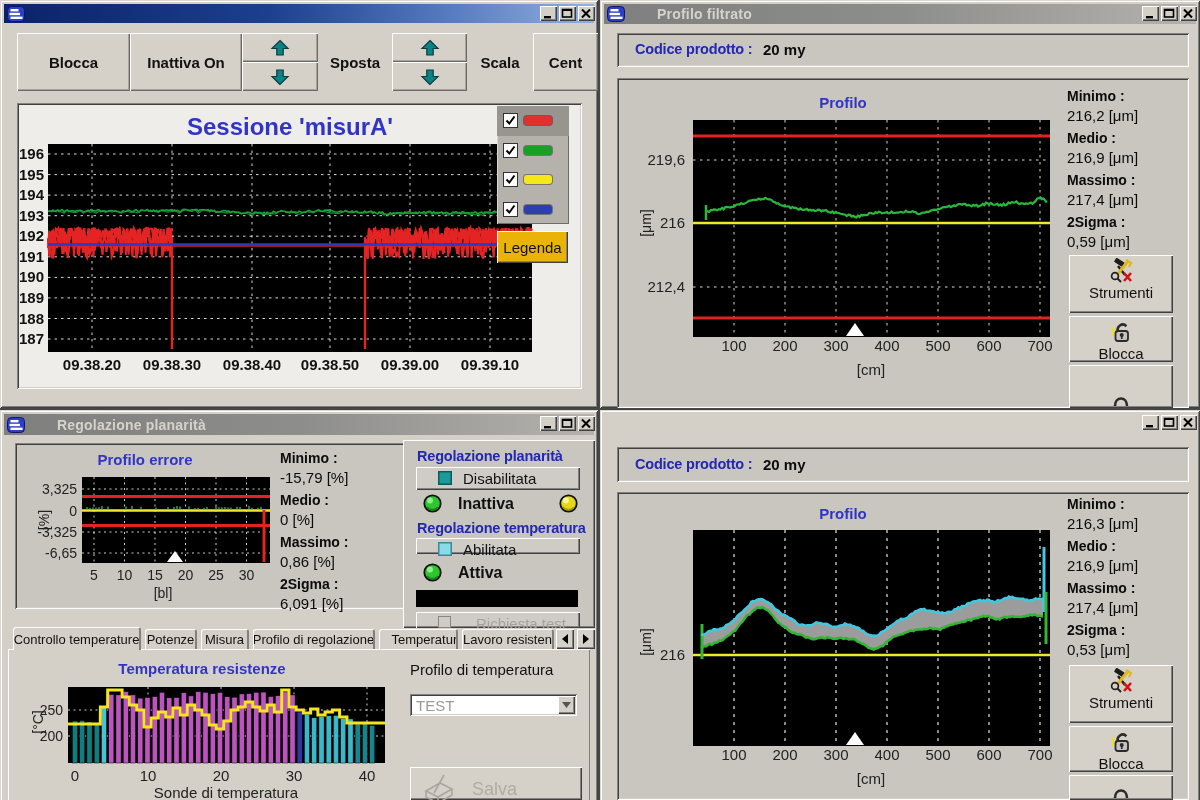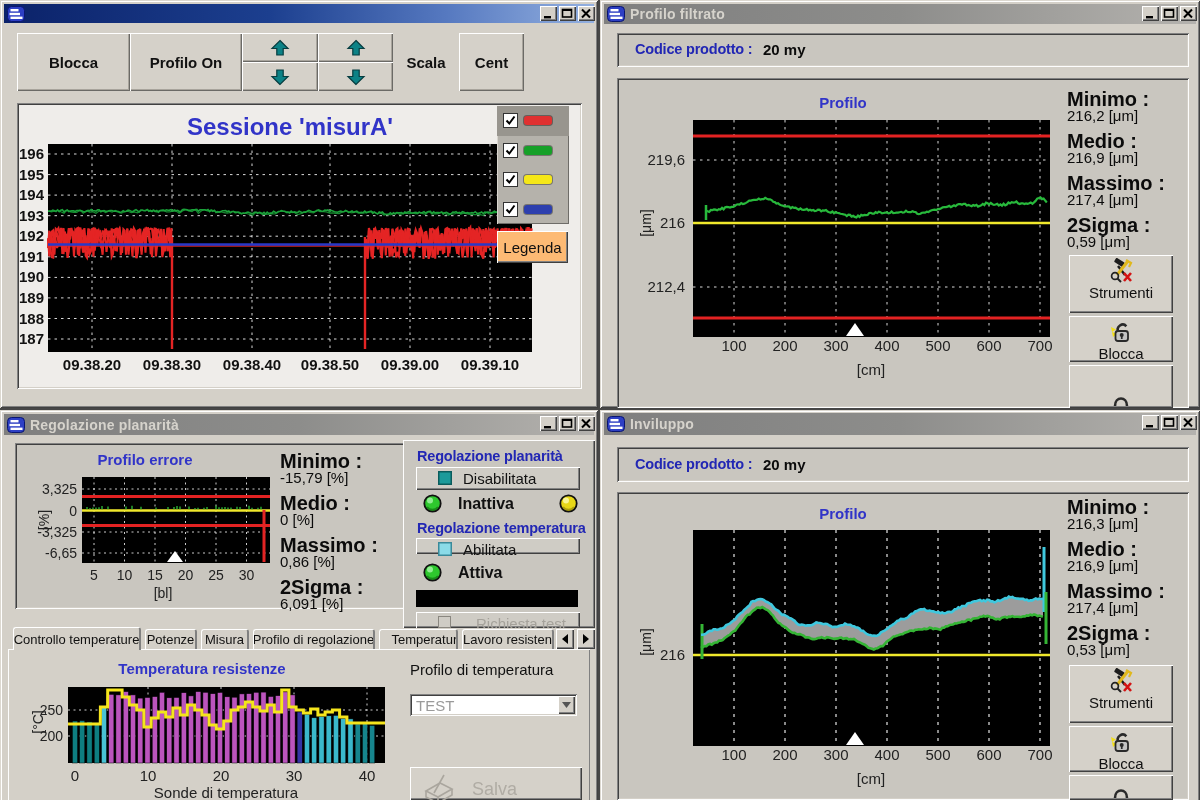--- a/index.html
+++ b/index.html
@@ -3,36 +3,36 @@
 *{margin:0;padding:0;box-sizing:border-box}
 body{font-family:"Liberation Sans",sans-serif;}
 html,body{background:#464646;}
 #screen{position:relative;width:1200px;height:800px;background:#464646;overflow:hidden;
   font-family:"Liberation Sans",sans-serif;}
 #inner{position:absolute;inset:0;filter:blur(0.5px);}
 .win{position:absolute;background:#d4d0c8;
   box-shadow:inset 1px 1px 0 #dcd8d0,inset -1px -1px 0 #404040,inset 2px 2px 0 #fff,inset -2px -2px 0 #808080;}
 .tbar{position:absolute;left:4px;right:4px;display:flex;align-items:center;padding-left:3px;}
 .tact{background:linear-gradient(90deg,#0b2269 0%,#1c3f8f 45%,#5679c0 75%,#93b0e0 100%);}
-.tina{background:linear-gradient(90deg,#7f7f7f 0%,#8d8d8b 50%,#b4b2ae 100%);}
+.tina{background:linear-gradient(90deg,#7f7f7f 0%,#8d8d8b 50%,#b4b2ae 100%);gap:27px;}
 .ttxt{color:#d6d3cc;font-weight:bold;font-size:14px;margin-left:5px;letter-spacing:.2px;}
 .wbns{position:absolute;right:3px;display:flex;gap:2px;}
 .wbn{width:17px;height:15px;background:#d4d0c8;position:relative;
   box-shadow:inset 1px 1px 0 #fff,inset -1px -1px 0 #404040,inset -2px -2px 0 #808080;}
 .sunk{position:absolute;box-shadow:inset 1px 1px 0 #828282,inset -1px -1px 0 #fdfdfd,inset 2px 2px 0 #404040,inset -2px -2px 0 #d4d0c8;}
 .rais{position:absolute;box-shadow:inset 1px 1px 0 #fdfdfd,inset -1px -1px 0 #404040,inset -2px -2px 0 #828282;}
 .panel{background:#c9c6bf;}
 .btn{position:absolute;background:#d5d1c9;
   box-shadow:inset 1px 1px 0 #fff,inset -1px -1px 0 #404040,inset -2px -2px 0 #828282;}
 .tbtn{position:relative;background:#d5d1c9;height:58px;
   box-shadow:inset 1px 1px 0 #fff,inset -1px -1px 0 #6b6a66,inset -2px -2px 0 #a8a49c;
   display:flex;align-items:center;justify-content:center;font-weight:bold;font-size:15px;color:#111;}
 .tflat{position:relative;height:58px;display:flex;align-items:center;justify-content:center;
   font-weight:bold;font-size:15px;color:#111;background:#d4d0c8;}
-.statl{font-weight:bold;font-size:20px;color:#0b0b0b;height:19px;}
+.statl{font-weight:bold;font-size:14px;color:#0b0b0b;height:19px;}
 .statv{font-size:15px;color:#0b0b0b;height:23px;}
 .bluh{color:#2227b4;font-weight:bold;font-size:14.5px;letter-spacing:-0.2px;}
 svg text{font-family:"Liberation Sans",sans-serif;}
 </style></head><body>
 <div id="screen">
     <div id="inner">
       <div class="win" style="left:0;top:0;width:598px;height:408px;">
         <div class="tbar tact" style="top:4px;height:19px;">
           <svg width="18" height="16" viewBox="0 0 18 16">
             <rect x="0.5" y="0.5" width="17" height="15" rx="4" fill="#2d3fc4" stroke="#0a1670"></rect>
@@ -48,33 +48,34 @@
           <div class="wbn"><svg width="17" height="15">
               <rect x="3.5" y="3.5" width="9" height="7.5" fill="none" stroke="#000" stroke-width="1.6"></rect>
               <rect x="3.5" y="3" width="9" height="2" fill="#000"></rect>
             </svg></div>
           <div class="wbn"><svg width="17" height="15">
               <path d="M4 3.5 L12 11.5 M12 3.5 L4 11.5" stroke="#000" stroke-width="2"></path>
             </svg></div>
         </div>
         <div style="position:absolute;left:17px;top:33px;width:581px;height:58px;display:flex;">
           <div class="tbtn" style="width:113px;">Blocca</div>
-          <div class="tbtn" style="width:112px;">Profilo On</div>
+          <div class="tbtn" style="width:112px;">Inattiva On</div>
           <div style="width:76px;display:flex;flex-direction:column;">
             <div class="tbtn" style="height:29px;">
               <svg width="20" height="18" viewBox="0 0 20 18">
                 <path d="M10 1.5 L18 9.5 L13.2 9.5 L13.2 16 L6.8 16 L6.8 9.5 L2 9.5 Z" fill="#0c8286" stroke="#073d40" stroke-width="1.2"></path>
               </svg>
             </div>
             <div class="tbtn" style="height:29px;">
               <svg width="20" height="18" viewBox="0 0 20 18">
                 <path d="M10 1.5 L18 9.5 L13.2 9.5 L13.2 16 L6.8 16 L6.8 9.5 L2 9.5 Z" transform="rotate(180 10 9)" fill="#0c8286" stroke="#073d40" stroke-width="1.2"></path>
               </svg>
             </div>
           </div>
+          <div class="tflat" style="width:74px;">Sposta</div>
           <div style="width:75px;display:flex;flex-direction:column;">
             <div class="tbtn" style="height:29px;">
               <svg width="20" height="18" viewBox="0 0 20 18">
                 <path d="M10 1.5 L18 9.5 L13.2 9.5 L13.2 16 L6.8 16 L6.8 9.5 L2 9.5 Z" fill="#0c8286" stroke="#073d40" stroke-width="1.2"></path>
               </svg>
             </div>
             <div class="tbtn" style="height:29px;">
               <svg width="20" height="18" viewBox="0 0 20 18">
                 <path d="M10 1.5 L18 9.5 L13.2 9.5 L13.2 16 L6.8 16 L6.8 9.5 L2 9.5 Z" transform="rotate(180 10 9)" fill="#0c8286" stroke="#073d40" stroke-width="1.2"></path>
               </svg>
@@ -151,21 +152,21 @@
             </svg>
             <div style="width:28px;height:9px;border-radius:3px;background:#f5e718;box-shadow:0 0 0 1px rgba(0,0,0,.35);"></div>
           </div>
           <div style="height:29.5px;display:flex;align-items:center;padding-left:7px;gap:7px;">
             <svg width="13" height="13" style="background:#fff;outline:1.4px solid #333;">
               <path d="M2.5 6.5 L5.3 9.5 L10.5 2.5" stroke="#000" stroke-width="2" fill="none"></path>
             </svg>
             <div style="width:28px;height:9px;border-radius:3px;background:#2d3fae;box-shadow:0 0 0 1px rgba(0,0,0,.35);"></div>
           </div>
         </div>
-        <div class="btn" style="left:497px;top:231px;width:71px;height:32px;background:#fdba74;display:flex;align-items:center;justify-content:center;font-size:15px;color:#111;">Legenda</div>
+        <div class="btn" style="left:497px;top:231px;width:71px;height:32px;background:#eab308;display:flex;align-items:center;justify-content:center;font-size:15px;color:#111;">Legenda</div>
       </div>
       <div class="win" style="left:600px;top:0;width:600px;height:408px;">
         <div class="tbar tina" style="top:4px;height:20px;">
           <svg width="18" height="16" viewBox="0 0 18 16">
             <rect x="0.5" y="0.5" width="17" height="15" rx="4" fill="#2d3fc4" stroke="#0a1670"></rect>
             <rect x="3.5" y="3" width="8" height="2.4" fill="#fff"></rect>
             <rect x="2.5" y="6.8" width="10.5" height="2.4" fill="#fff"></rect>
             <rect x="3.5" y="10.6" width="12" height="2.4" fill="#fff"></rect>
           </svg>
           <span class="ttxt">Profilo filtrato</span>
@@ -485,29 +486,20 @@
                 <path d="M8 18 L22 10 L34 16 L20 24 Z"></path>
                 <path d="M8 18 L8 24 L20 30 L20 24"></path>
                 <path d="M34 16 L34 22 L20 30"></path>
                 <path d="M26 2 L16 20"></path>
               </g>
             </svg></div>
           <span style="position:absolute;left:62px;top:12px;font-size:18px;color:#b0aca4;">Salva</span>
         </div>
       </div>
       <div class="win" style="left:600px;top:410px;width:600px;height:398px;">
-        <div class="tbar tina" style="top:3px;height:22px;">
-          <svg width="18" height="16" viewBox="0 0 18 16">
-            <rect x="0.5" y="0.5" width="17" height="15" rx="4" fill="#2d3fc4" stroke="#0a1670"></rect>
-            <rect x="3.5" y="3" width="8" height="2.4" fill="#fff"></rect>
-            <rect x="2.5" y="6.8" width="10.5" height="2.4" fill="#fff"></rect>
-            <rect x="3.5" y="10.6" width="12" height="2.4" fill="#fff"></rect>
-          </svg>
-          <span class="ttxt">Inviluppo</span>
-        </div>
         <div class="wbns" style="top:5px;">
           <div class="wbn"><svg width="17" height="15">
               <rect x="4" y="10" width="7" height="2.4" fill="#000"></rect>
             </svg></div>
           <div class="wbn"><svg width="17" height="15">
               <rect x="3.5" y="3.5" width="9" height="7.5" fill="none" stroke="#000" stroke-width="1.6"></rect>
               <rect x="3.5" y="3" width="9" height="2" fill="#000"></rect>
             </svg></div>
           <div class="wbn"><svg width="17" height="15">
               <path d="M4 3.5 L12 11.5 M12 3.5 L4 11.5" stroke="#000" stroke-width="2"></path>

